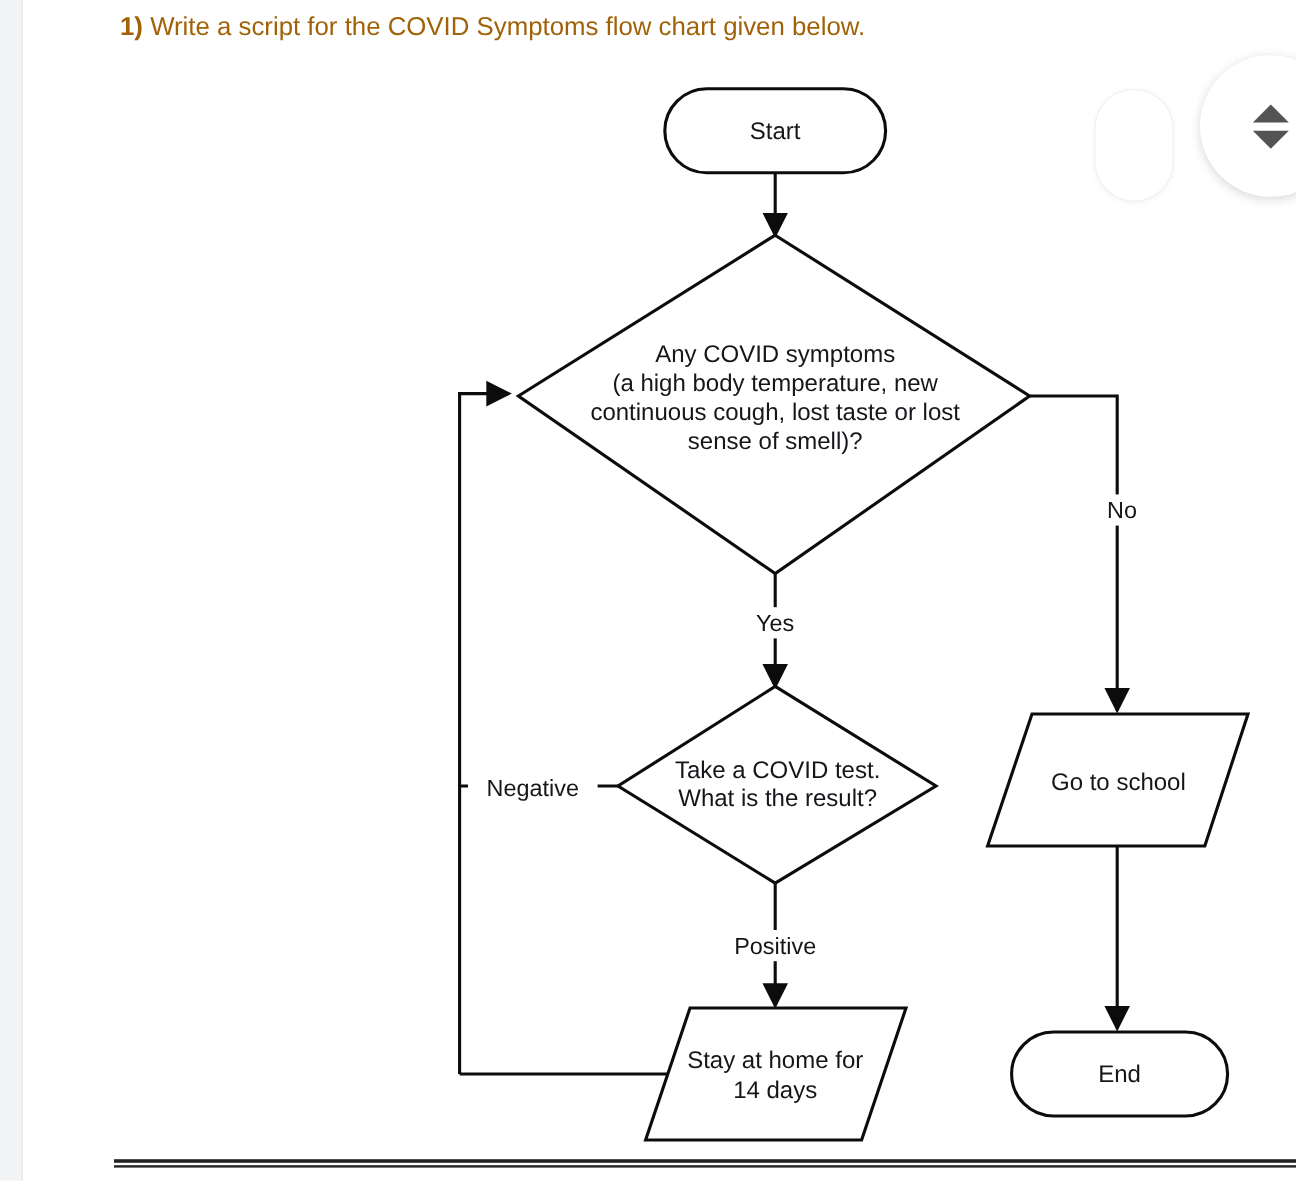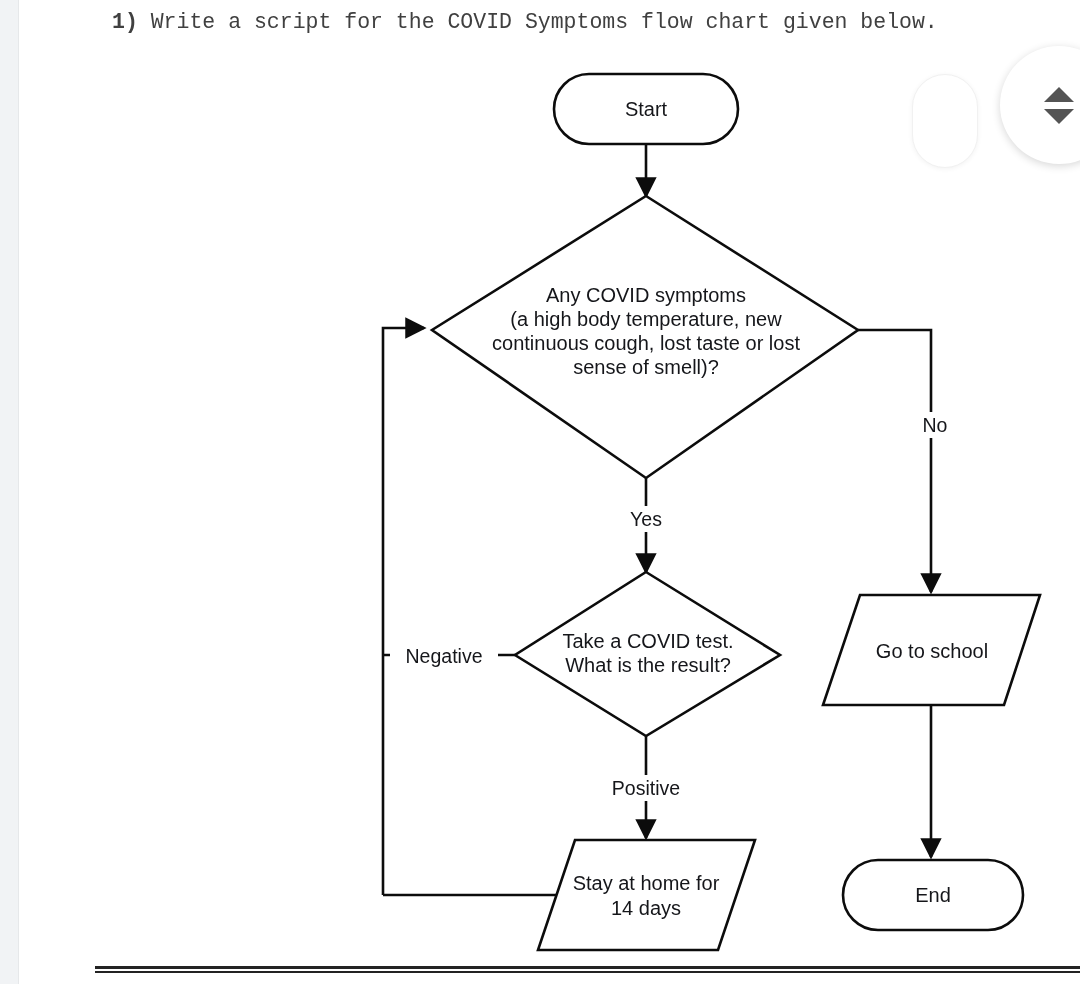--- a/index.html
+++ b/index.html
@@ -22,27 +22,27 @@
     position: absolute;
     left: 0; top: 0;
     width: 18px; height: 984px;
     background: #f1f3f5;
     border-right: 1px solid #e6e8ea;
   }
 
   
   .question-line {
     position: absolute;
-    left: 112px;
+    left: 100px;
     top: 8px;
     width: 850px;
-    font-family: Liberation Mono, monospace;
+    font-family: Liberation Sans, sans-serif;
     font-size: 21.5px;
     line-height: 28px;
-    color: #404040;
+    color: #a16207;
     white-space: nowrap;
   }
   .question-number {
     font-weight: bold;
   }
   .question-text {
     font-weight: normal;
   }
 
   

